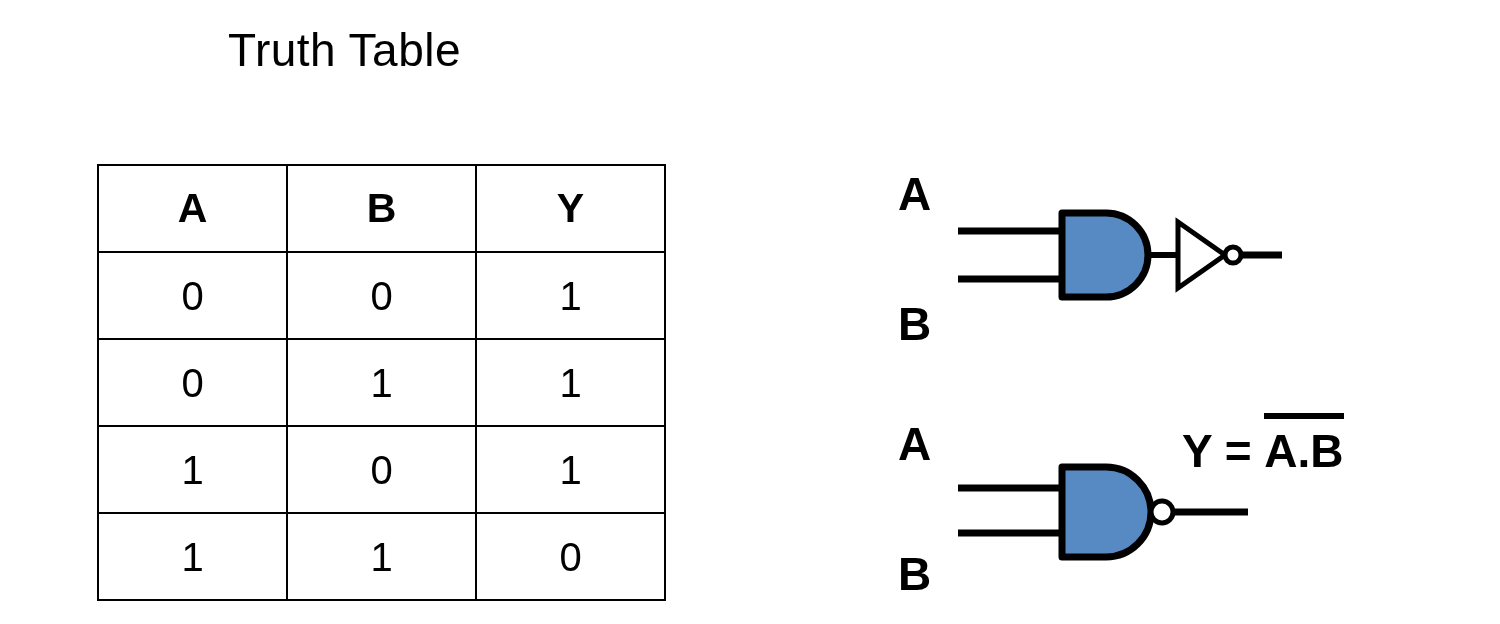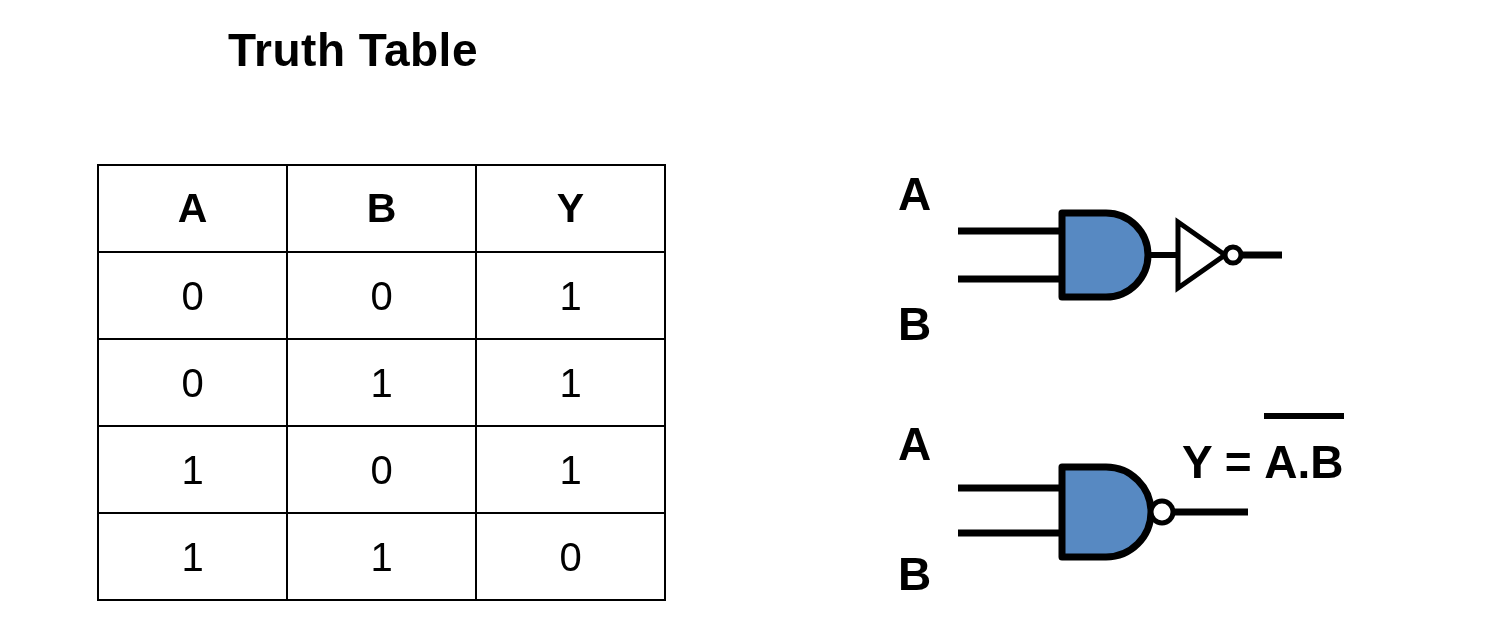--- a/index.html
+++ b/index.html
@@ -16,21 +16,21 @@
     font-family: "Liberation Sans", sans-serif;
     color: #000000;
   }
 
   
   #title {
     position: absolute;
     left: 228px;
     top: 27px;
     font-size: 46px;
-    font-weight: bold;
+    font-weight: normal;
     letter-spacing: 0.5px;
     line-height: 1;
     white-space: nowrap;
   }
 
   
   #truth-table {
     position: absolute;
     left: 97px;
     top: 164px;
@@ -122,21 +122,21 @@
     left: 1182px;
     top: 413px;
     font-size: 46px;
     font-weight: bold;
     line-height: 1;
     white-space: nowrap;
   }
   #equation .eq-lhs { }
   #equation .overbar {
     border-top: 6px solid #000000;
-    padding-top: 20px;
+    padding-top: 9px;
     display: inline-block;
   }
 </style>
 </head>
 <body>
 
 <div id="title">Truth Table</div>
 
 <table id="truth-table">
   <thead>

